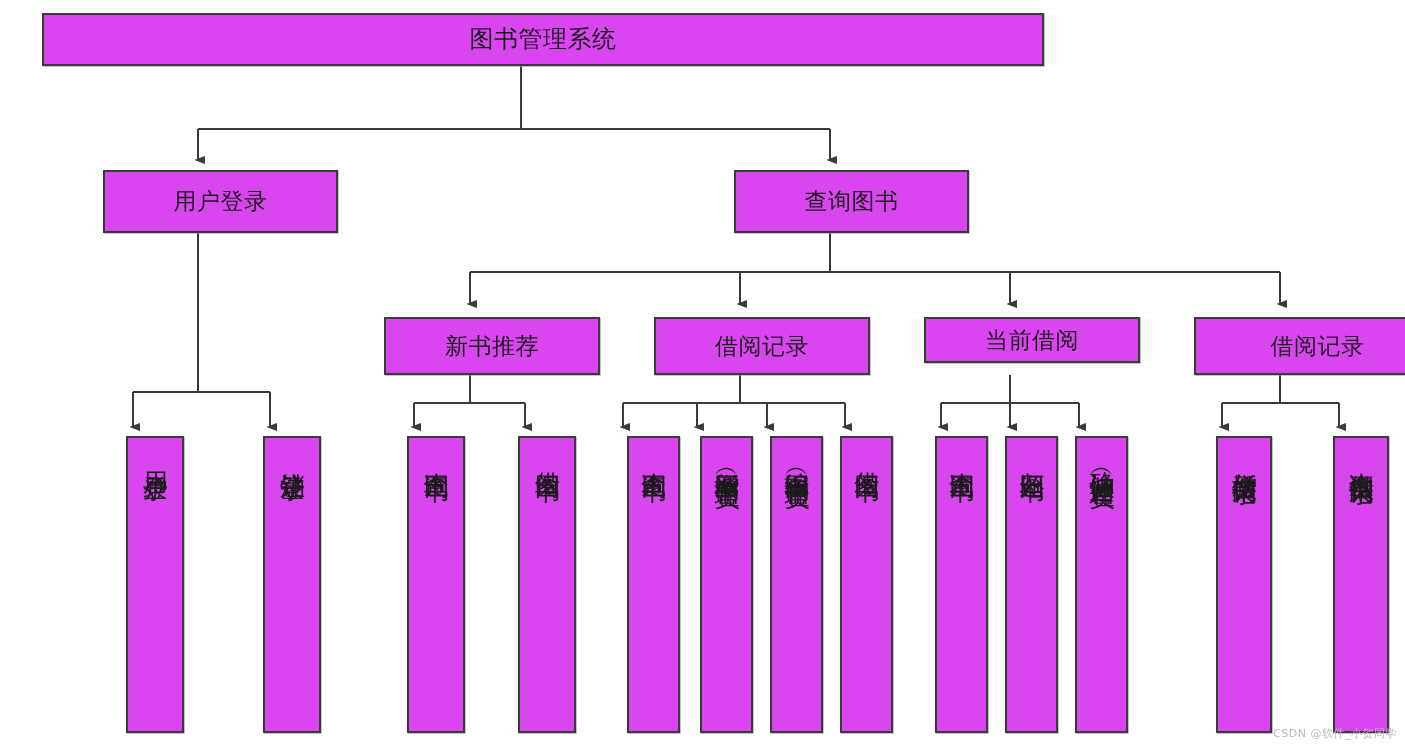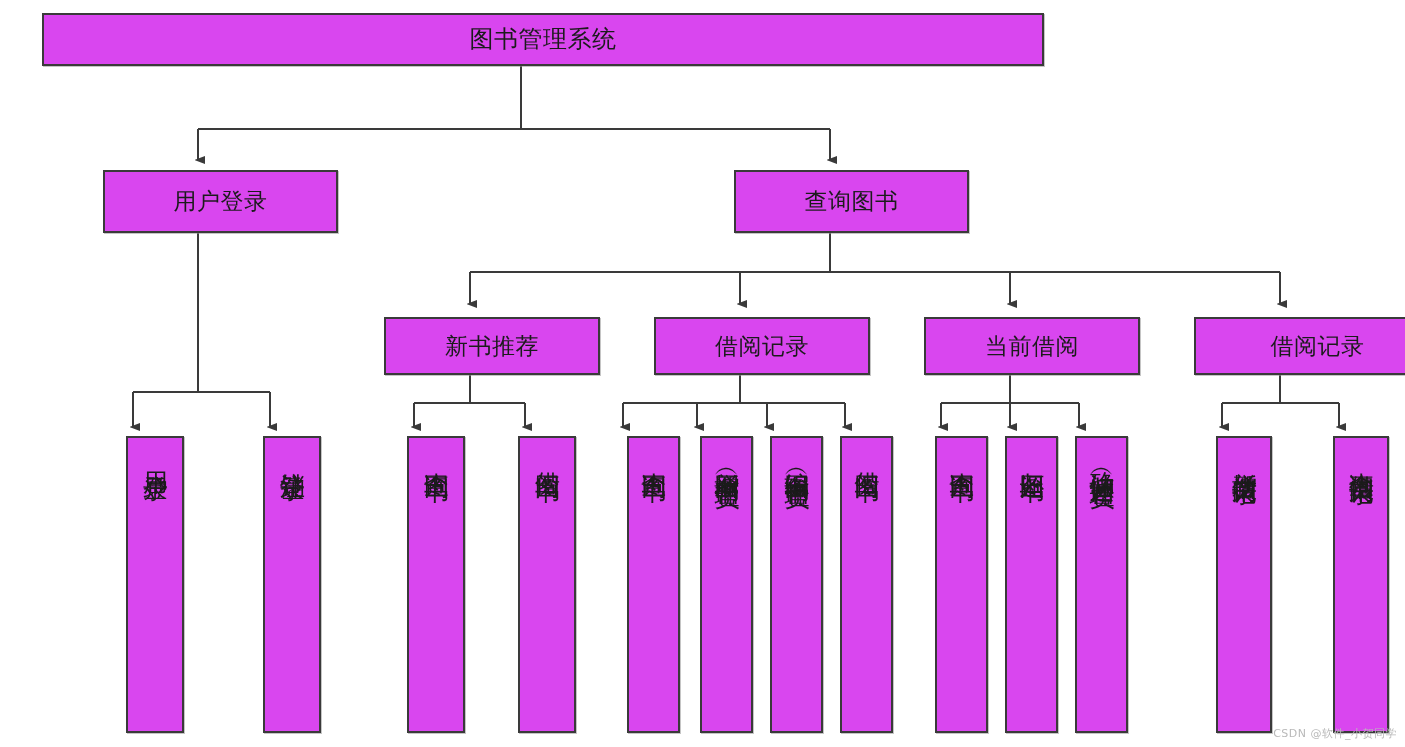--- a/index.html
+++ b/index.html
@@ -138,21 +138,21 @@
   <div class="node h" style="left:712px; top:170px; width:235px; height:63px;">
     <span class="label">查询图书</span>
   </div>
 
   <div class="node h" style="left:362px; top:317px; width:216px; height:58px;">
     <span class="label">新书推荐</span>
   </div>
   <div class="node h" style="left:632px; top:317px; width:216px; height:58px;">
     <span class="label">借阅记录</span>
   </div>
-  <div class="node h" style="left:902px; top:317px; width:216px; height:58px;align-items:center;">
+  <div class="node h" style="left:902px; top:317px; width:216px; height:46px;align-items:center;">
     <span class="label">当前借阅</span>
   </div>
   <div class="node h" style="left:1172px; top:317px; width:247px; height:58px;">
     <span class="label">借阅记录</span>
   </div>
 
   <div class="node v" style="left:104px; top:436px; width:58px; height:297px;">
     <span class="label">用户登录</span>
   </div>
   <div class="node v" style="left:241px; top:436px; width:58px; height:297px;">

